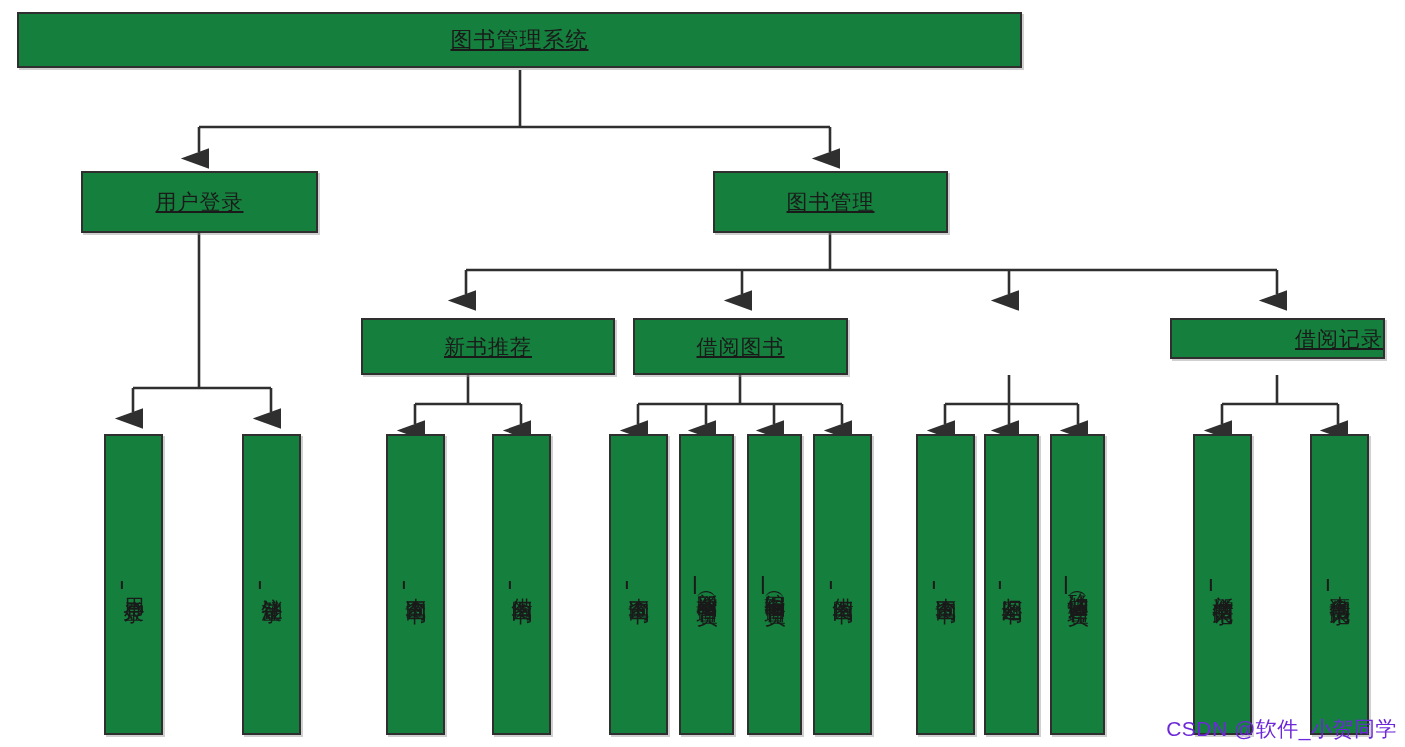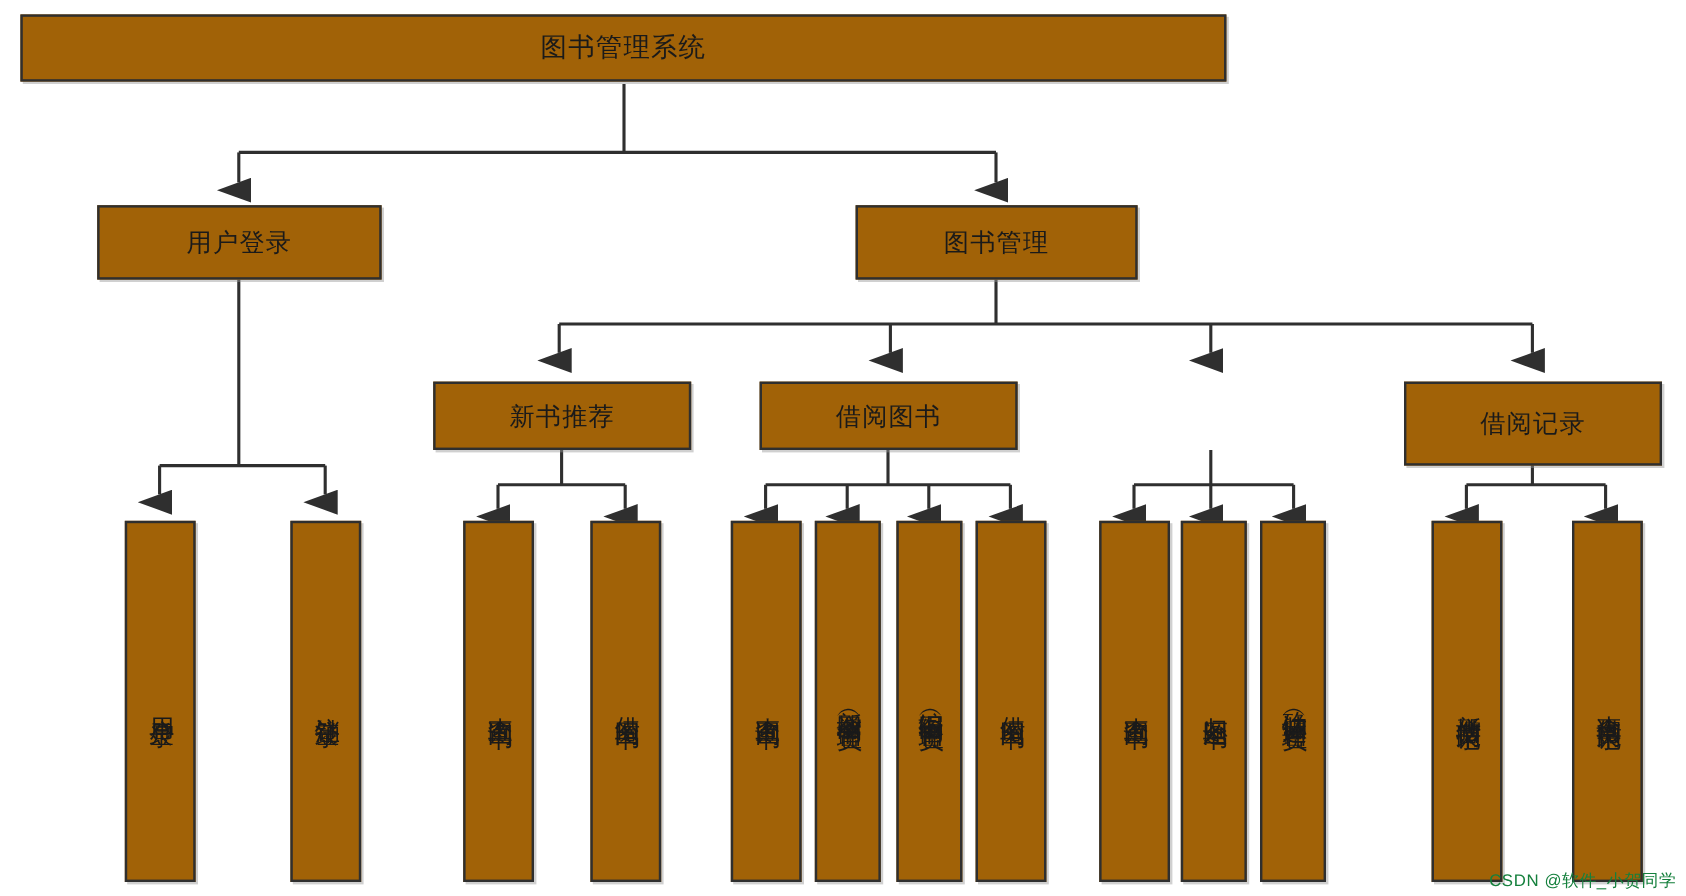--- a/index.html
+++ b/index.html
@@ -21,27 +21,28 @@
     position: absolute;
     left: 0;
     top: 0;
     width: 1405px;
     height: 747px;
     pointer-events: none;
   }
   .node {
     position: absolute;
     box-sizing: border-box;
-    background: #a16207;
+    background: #15803d;
     border: 2.2px solid #2f2f2f;
     box-shadow: 2px 2px 0 rgba(150,150,150,0.45);
     display: flex;
     align-items: center;
     justify-content: center;
     color: #1a1a1a;
+    text-decoration: underline;
   }
   .node.h {
     font-size: 21px;
     letter-spacing: 1px;
   }
   .node.v {
     align-items: center;
     justify-content: center;
   }
   .node.v .vtext {
@@ -53,22 +54,22 @@
     white-space: nowrap;
     text-align: center;
   }
   .node.root {
     font-size: 22px;
   }
   .watermark {
     position: absolute;
     right: 8px;
     bottom: 4px;
-    font-size: 14px;
-    color: #15803d;
+    font-size: 21px;
+    color: #6d28d9;
     letter-spacing: 0.5px;
     white-space: nowrap;
     text-align: right;
   }
 </style>
 </head>
 <body>
 
 <div id="canvas">
 
@@ -126,27 +127,27 @@
     <span>图书管理系统</span>
   </div>
 
   <div class="node h" style="left:81px; top:171px; width:237px; height:62px;">
     <span>用户登录</span>
   </div>
   <div class="node h" style="left:713px; top:171px; width:235px; height:62px;">
     <span>图书管理</span>
   </div>
 
-  <div class="node h" style="left:361px; top:318px; width:215px; height:57px;">
+  <div class="node h" style="left:361px; top:318px; width:254px; height:57px;">
     <span>新书推荐</span>
   </div>
   <div class="node h" style="left:633px; top:318px; width:215px; height:57px;">
     <span>借阅图书</span>
   </div>
-  <div class="node h" style="left:1170px; top:318px; width:215px; height:70px;">
+  <div class="node h" style="left:1170px; top:318px; width:215px; height:41px;justify-content:flex-end;">
     <span>借阅记录</span>
   </div>
 
   <div class="node v" style="left:104px; top:434px; width:59px; height:301px;">
     <span class="vtext">用户登录</span>
   </div>
   <div class="node v" style="left:242px; top:434px; width:59px; height:301px;">
     <span class="vtext">注销登录</span>
   </div>
 

